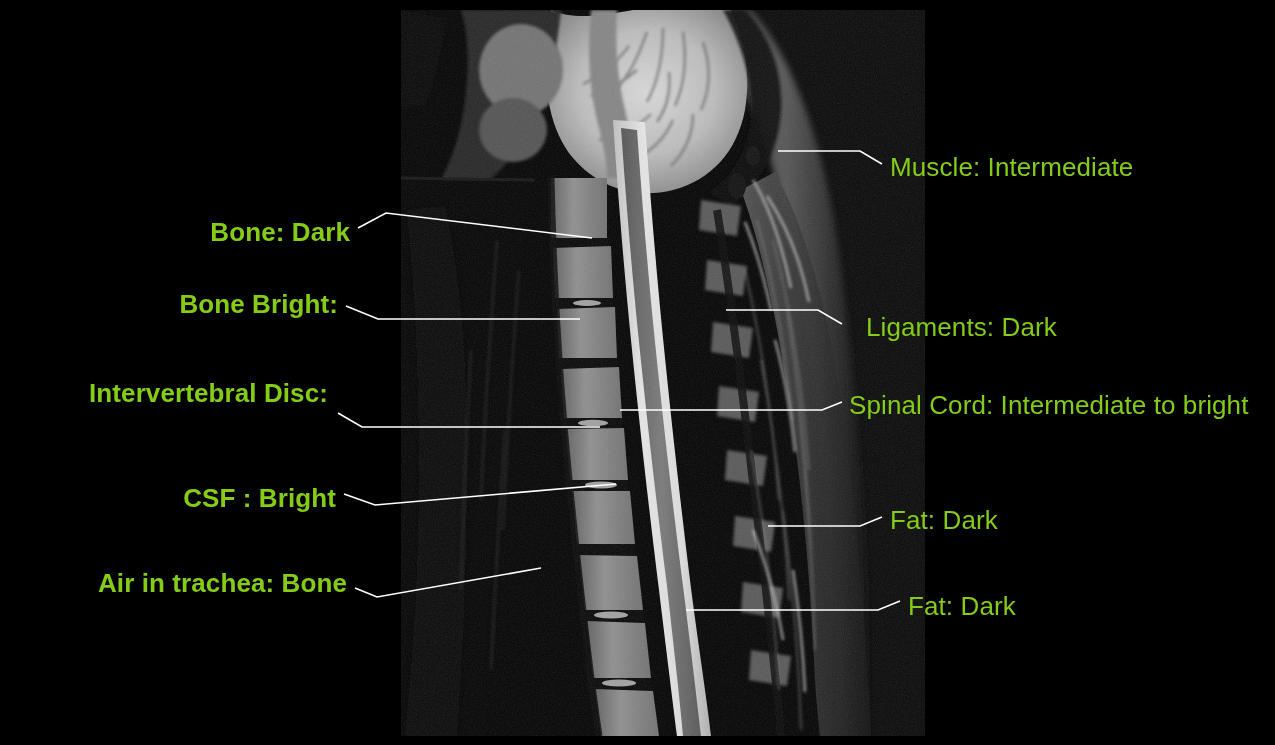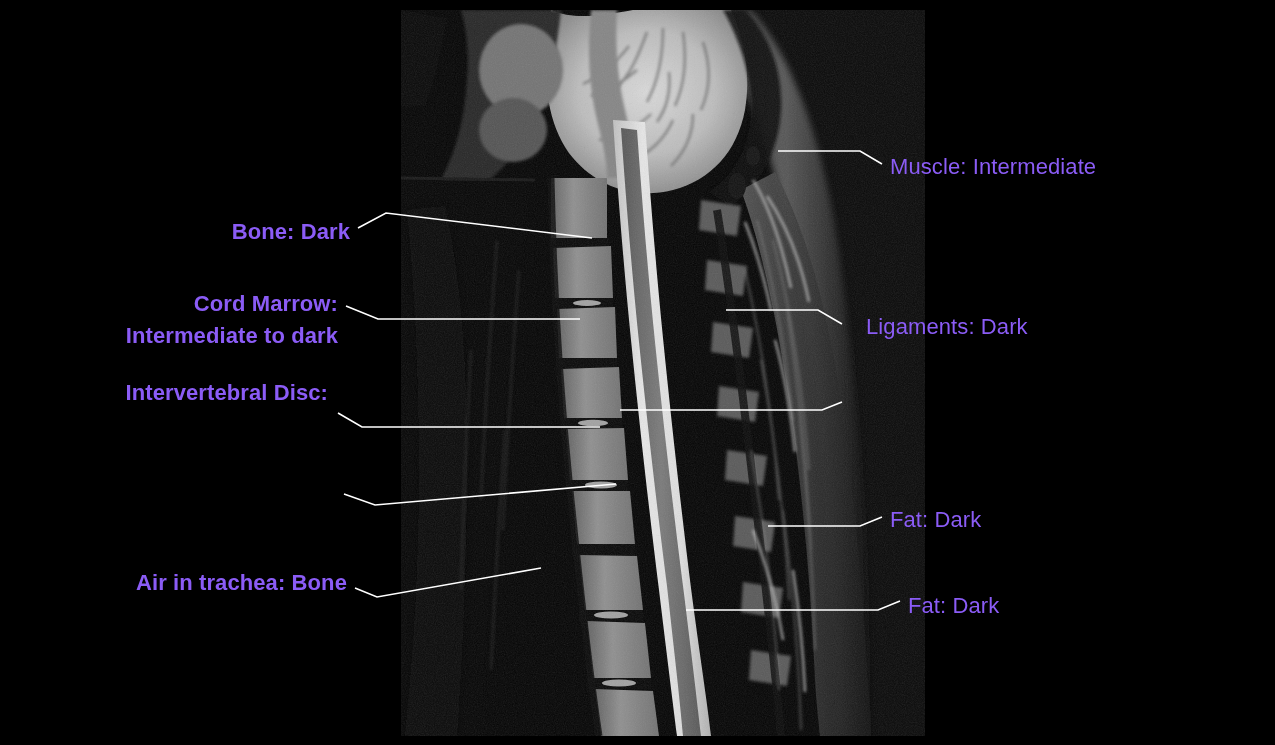--- a/index.html
+++ b/index.html
@@ -29,22 +29,22 @@
     position:absolute; left:0; top:0;
     width:1275px; height:745px;
     pointer-events:none;
   }
   #annotation-layer svg { display:block; width:1275px; height:745px; }
   .leader { stroke:#ffffff; stroke-width:1.6; fill:none; }
 
   
   .label {
     position:absolute;
-    color:#8b5cf6;
-    font-size:22px;
+    color:#84cc16;
+    font-size:26px;
     line-height:32px;
     white-space:nowrap;
     letter-spacing:0.1px;
     font-weight:400;
   }
   .label.right-align { text-align:right;font-weight:bold; }
   .label.left-align  { text-align:left; }
   .label .ln { display:block; }
 </style>
 </head>
@@ -259,41 +259,46 @@
       <path class="leader" d="M 768 526 L 860 526 L 882 517"></path>
       <path class="leader" d="M 686 610 L 878 610 L 900 601"></path>
     </svg>
   </div>
 
   <div class="label right-align" style="left:0px; top:216px; width:350px;">
     <span class="ln">Bone: Dark</span>
   </div>
 
   <div class="label right-align" style="left:0px; top:288px; width:338px;">
-    <span class="ln">Cord Marrow:</span>
-    <span class="ln">Intermediate to dark</span>
+    <span class="ln">Bone Bright:</span>
   </div>
 
   <div class="label right-align" style="left:0px; top:377px; width:328px;padding-left:24px;">
     <span class="ln">Intervertebral Disc:</span>
   </div>
 
+  <div class="label right-align" style="left:0px; top:482px; width:336px;">
+    <span class="ln">CSF : Bright</span>
+  </div>
 
   <div class="label right-align" style="left:0px; top:567px; width:347px;">
     <span class="ln">Air in trachea: Bone</span>
   </div>
 
   <div class="label left-align" style="left:890px; top:151px;">
     <span class="ln">Muscle: Intermediate</span>
   </div>
 
   <div class="label left-align" style="left:866px; top:311px;">
     <span class="ln">Ligaments: Dark</span>
   </div>
 
+  <div class="label left-align" style="left:849px; top:389px;">
+    <span class="ln">Spinal Cord: Intermediate to bright</span>
+  </div>
 
   <div class="label left-align" style="left:890px; top:504px;">
     <span class="ln">Fat: Dark</span>
   </div>
 
   <div class="label left-align" style="left:908px; top:590px;">
     <span class="ln">Fat: Dark</span>
   </div>
 
 </div>

